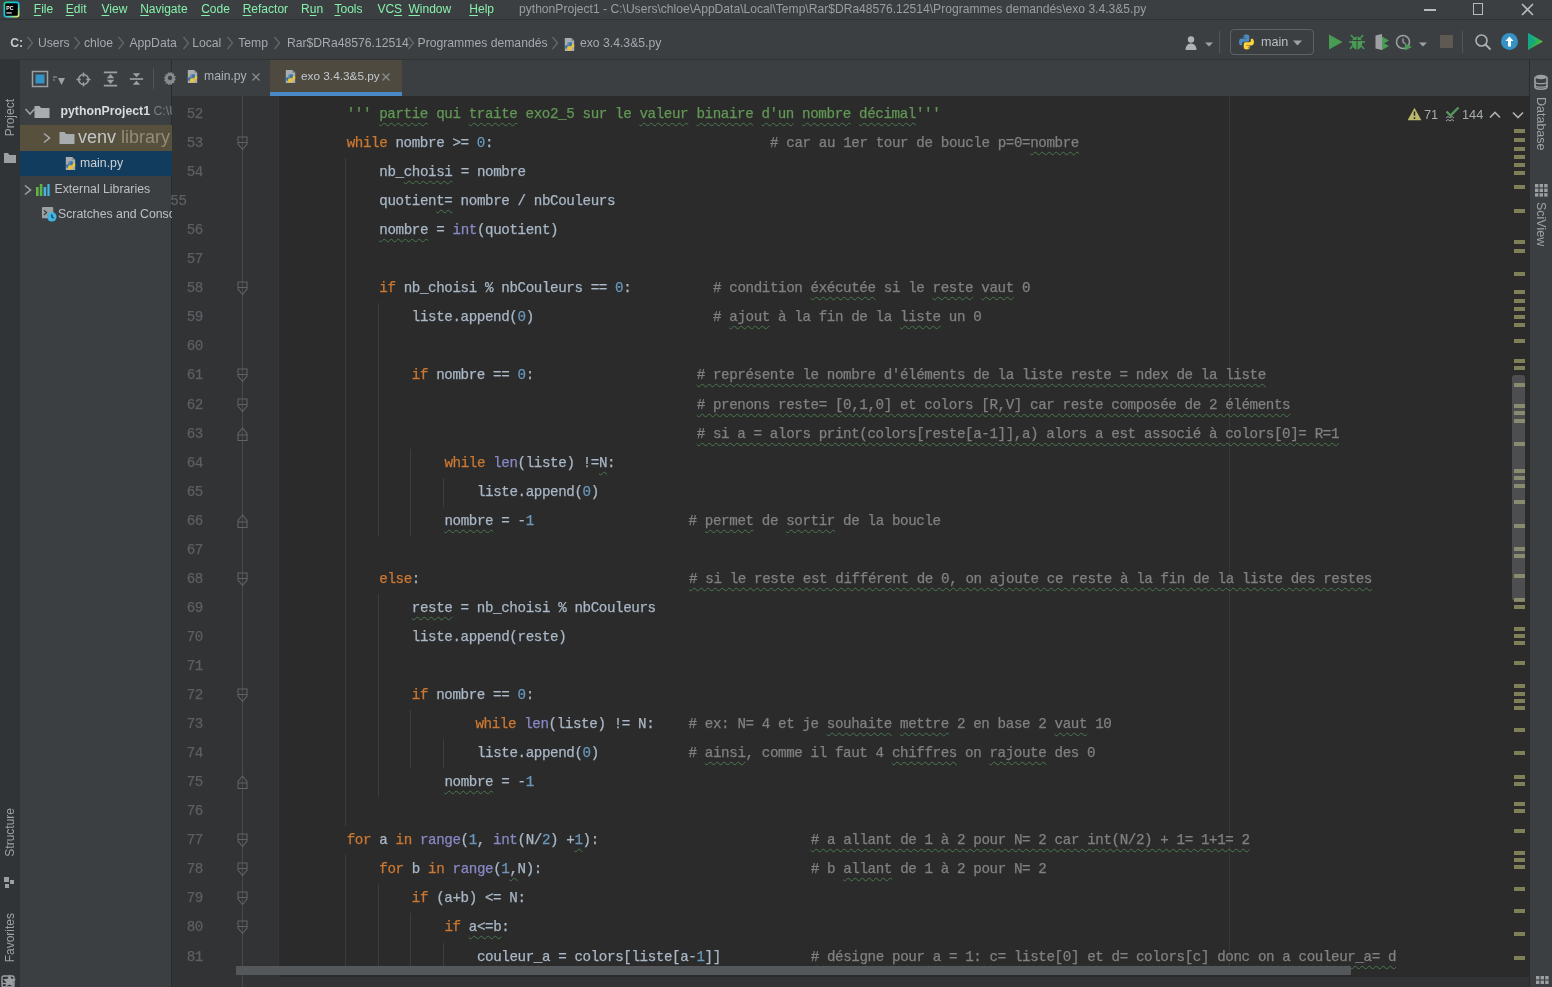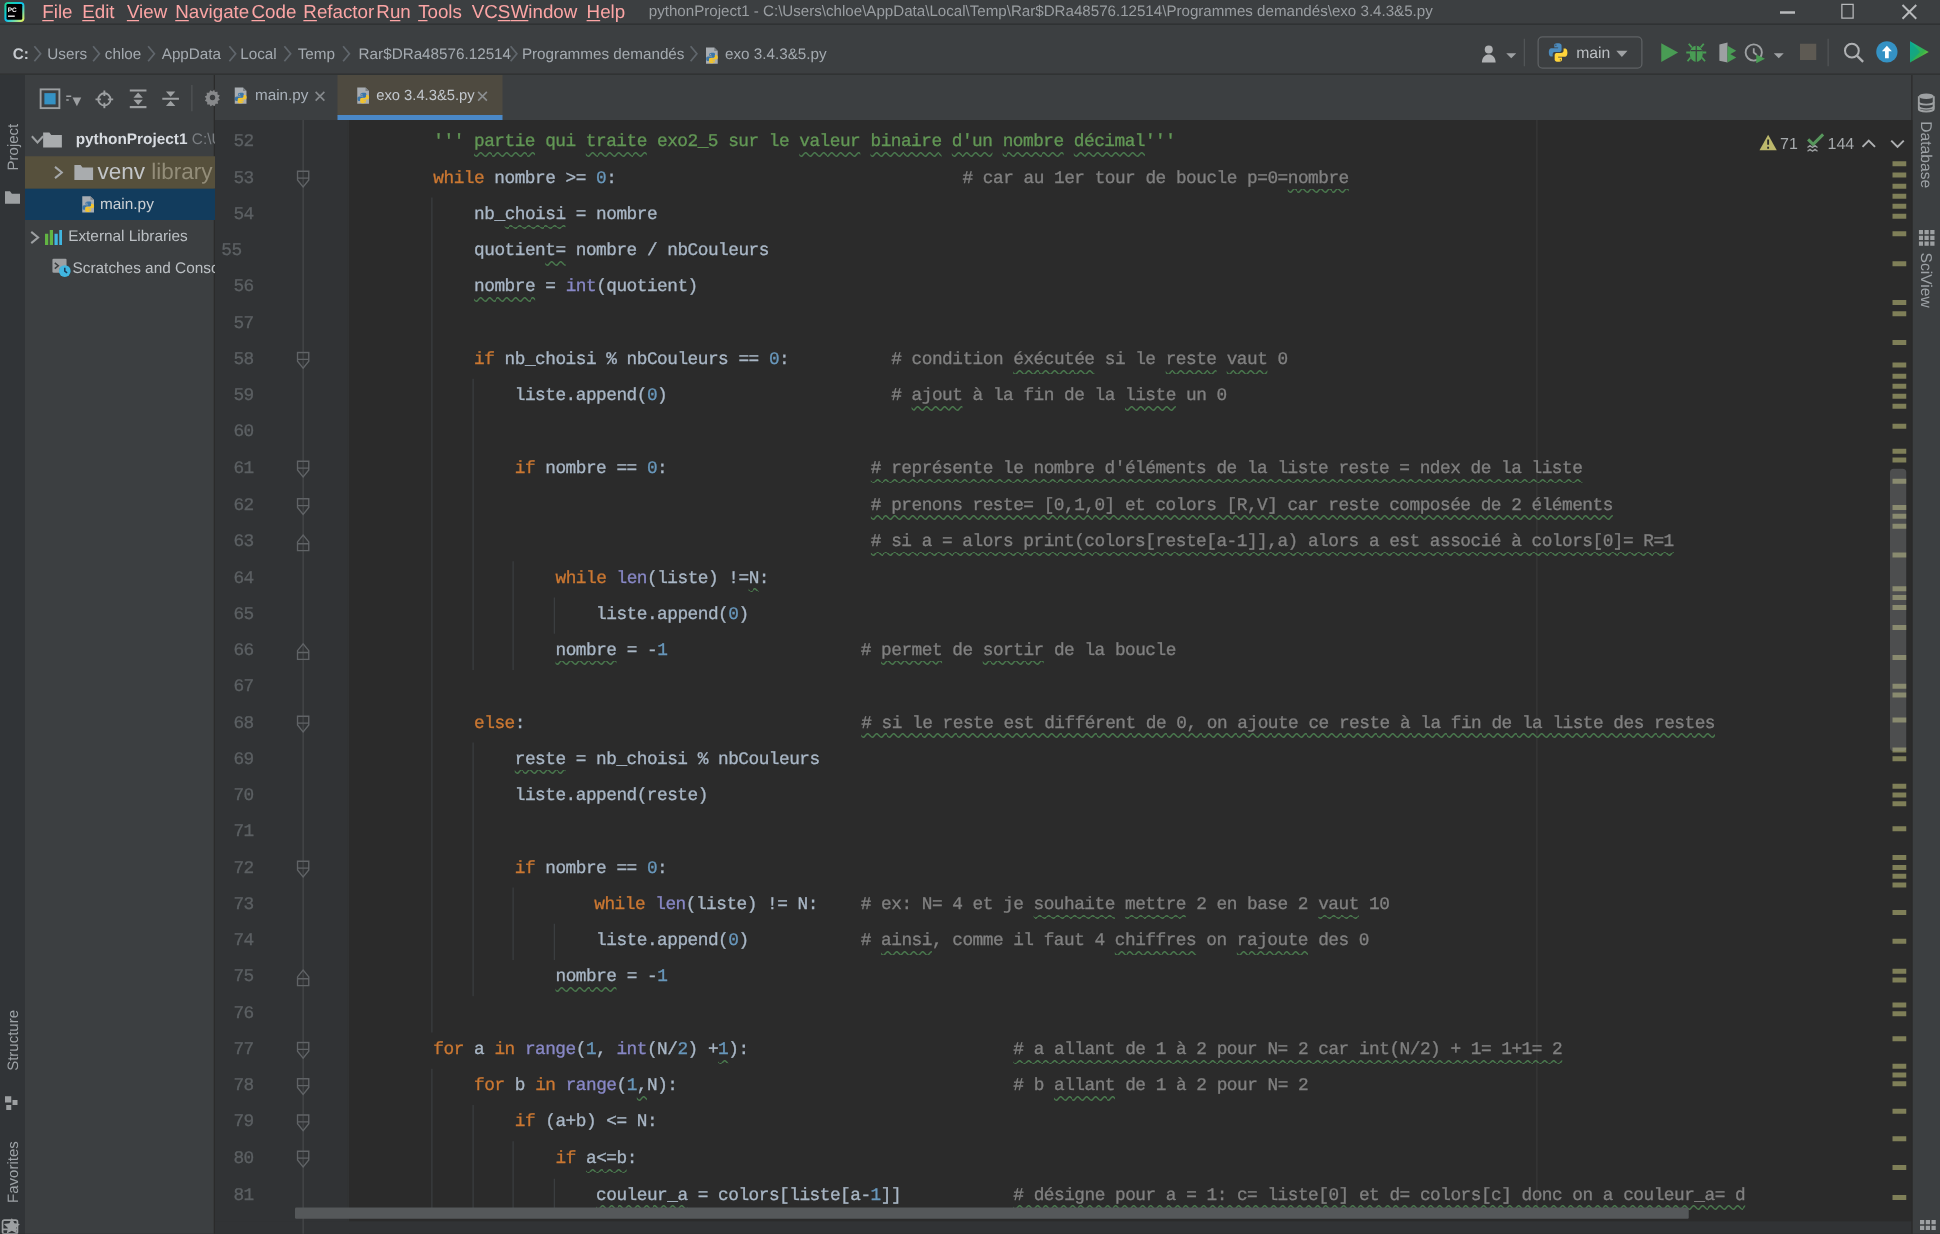--- a/index.html
+++ b/index.html
@@ -8,21 +8,21 @@
 .mono{font-family:"Liberation Mono",monospace;font-size:14.2px;line-height:29.05px;white-space:pre;letter-spacing:-0.383px;-webkit-text-stroke:0.25px currentColor;}
 .kw{color:#cc7832;}
 .num{color:#6897bb;}
 .bi{color:#8888c6;}
 .cm{color:#808080;}
 .doc{color:#629755;}
 .cd{color:#a9b7c6;}
 .wv{text-decoration:underline wavy #49784d 1px;text-underline-offset:3.5px;text-decoration-skip-ink:none;}
 .ln{color:#5c6063;}
 .guide{position:absolute;width:1px;background:#3b3e40;}
-.mi{position:absolute;top:0;height:19px;line-height:19px;color:#fca5a5;font-size:15px;}
+.mi{position:absolute;top:0;height:19px;line-height:19px;color:#86efac;font-size:12px;}
 .mi u{text-decoration-thickness:1px;text-underline-offset:2px;}
 .bc{position:absolute;top:25px;height:36px;line-height:36px;color:#a4aab0;font-size:12.2px;}
 </style></head>
 <body>
 <div class="abs" style="left:0;top:0;width:1552px;height:19px;background:#3c3f41;"></div>
 <div class="abs" style="left:0;top:19px;width:1552px;height:1px;background:#2f3233;"></div>
 <div class="abs" style="left:0;top:20px;width:1552px;height:39px;background:#3c3f41;"></div>
 <div class="abs" style="left:0;top:59px;width:1552px;height:1px;background:#303333;"></div>
 <div class="abs" style="left:0;top:60px;width:1552px;height:36px;background:#3c3f41;"></div>
 <div class="abs" style="left:0;top:60px;width:20px;height:927px;background:#313437;"></div>
@@ -273,21 +273,21 @@
 <div class="guide" style="left:377.6px;top:884.4px;height:87.1px;"></div>
 <div class="guide" style="left:410.1px;top:448.6px;height:87.2px;"></div>
 <div class="guide" style="left:410.1px;top:710.1px;height:58.0px;"></div>
 <div class="guide" style="left:410.1px;top:913.4px;height:58.1px;"></div>
 <div class="guide" style="left:442.7px;top:477.7px;height:29.0px;"></div>
 <div class="guide" style="left:442.7px;top:739.1px;height:29.0px;"></div>
 <div class="guide" style="left:442.7px;top:942.5px;height:29.0px;"></div>
 <div class="mono ln abs" style="left:172px;top:100.0px;width:31px;text-align:right;">52</div>
 <div class="mono ln abs" style="left:172px;top:129.1px;width:31px;text-align:right;">53</div>
 <div class="mono ln abs" style="left:172px;top:158.1px;width:31px;text-align:right;">54</div>
-<div class="mono ln abs" style="left:177px;top:187.2px;width:31px;text-align:left;">55</div>
+<div class="mono ln abs" style="left:163px;top:187.2px;width:31px;text-align:center;">55</div>
 <div class="mono ln abs" style="left:172px;top:216.2px;width:31px;text-align:right;">56</div>
 <div class="mono ln abs" style="left:172px;top:245.2px;width:31px;text-align:right;">57</div>
 <div class="mono ln abs" style="left:172px;top:274.3px;width:31px;text-align:right;">58</div>
 <div class="mono ln abs" style="left:172px;top:303.4px;width:31px;text-align:right;">59</div>
 <div class="mono ln abs" style="left:172px;top:332.4px;width:31px;text-align:right;">60</div>
 <div class="mono ln abs" style="left:172px;top:361.4px;width:31px;text-align:right;">61</div>
 <div class="mono ln abs" style="left:172px;top:390.5px;width:31px;text-align:right;">62</div>
 <div class="mono ln abs" style="left:172px;top:419.6px;width:31px;text-align:right;">63</div>
 <div class="mono ln abs" style="left:172px;top:448.6px;width:31px;text-align:right;">64</div>
 <div class="mono ln abs" style="left:172px;top:477.7px;width:31px;text-align:right;">65</div>

